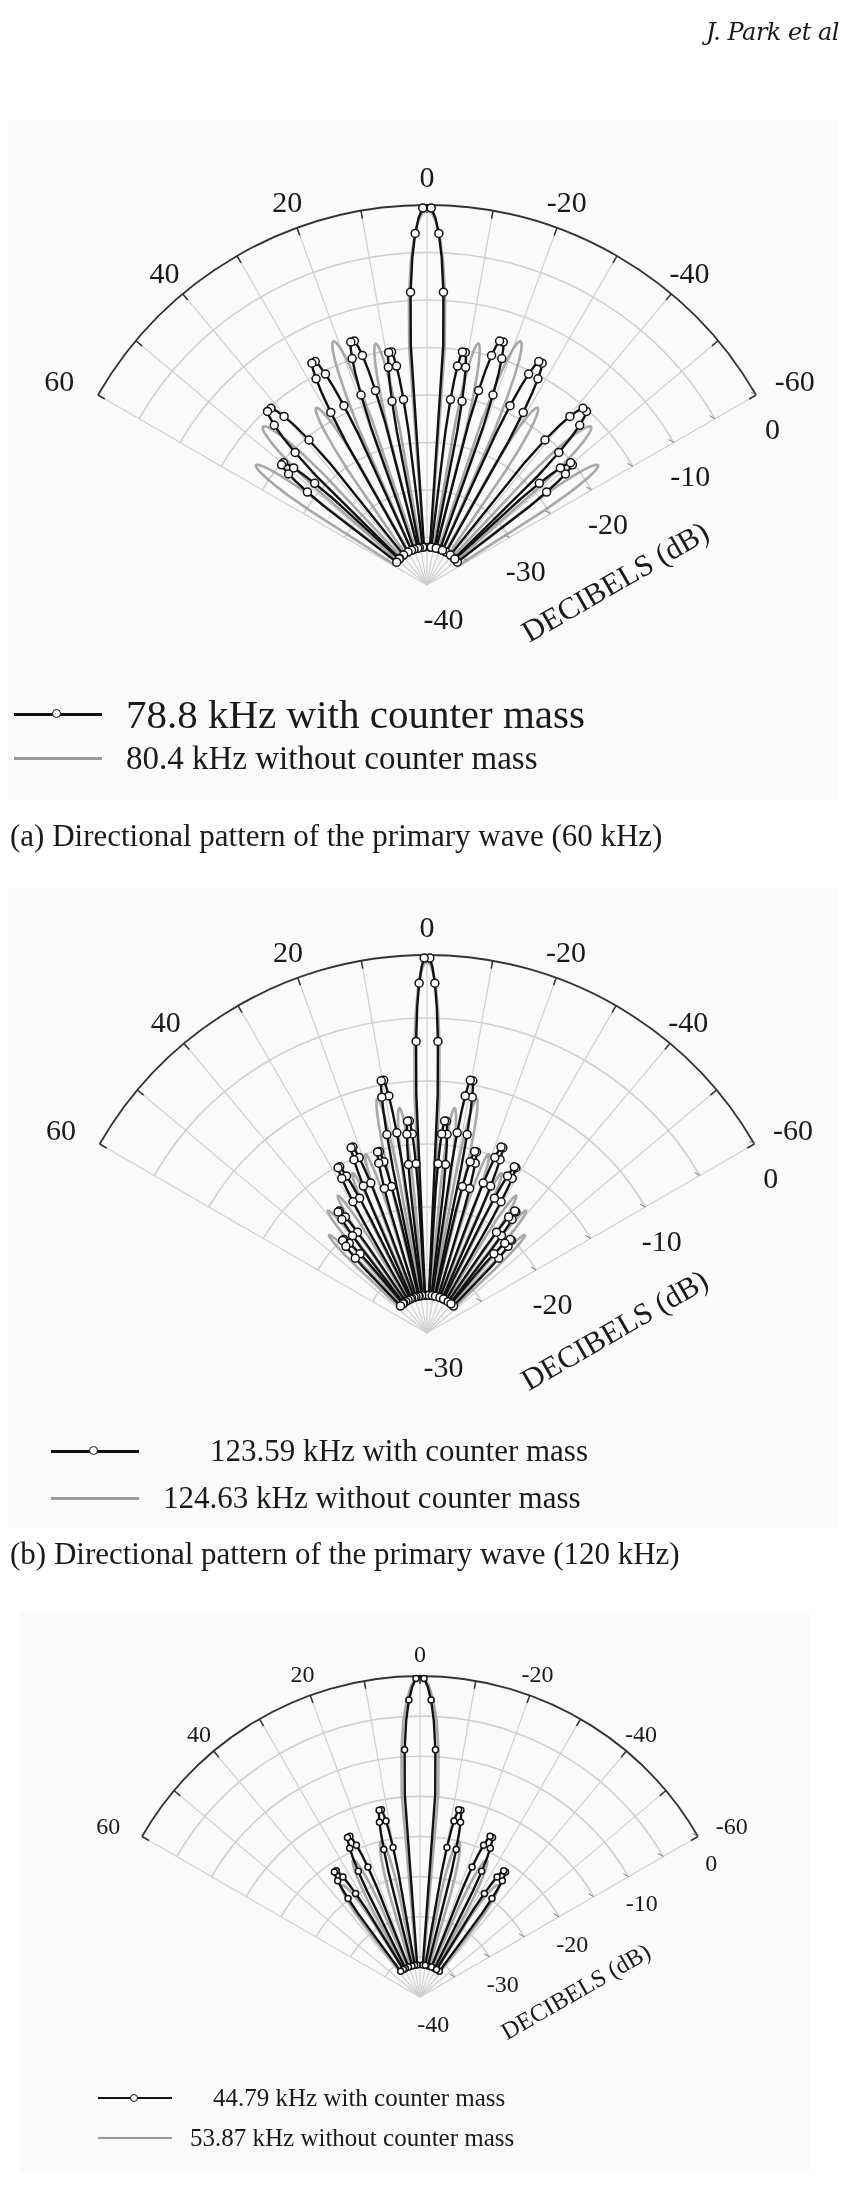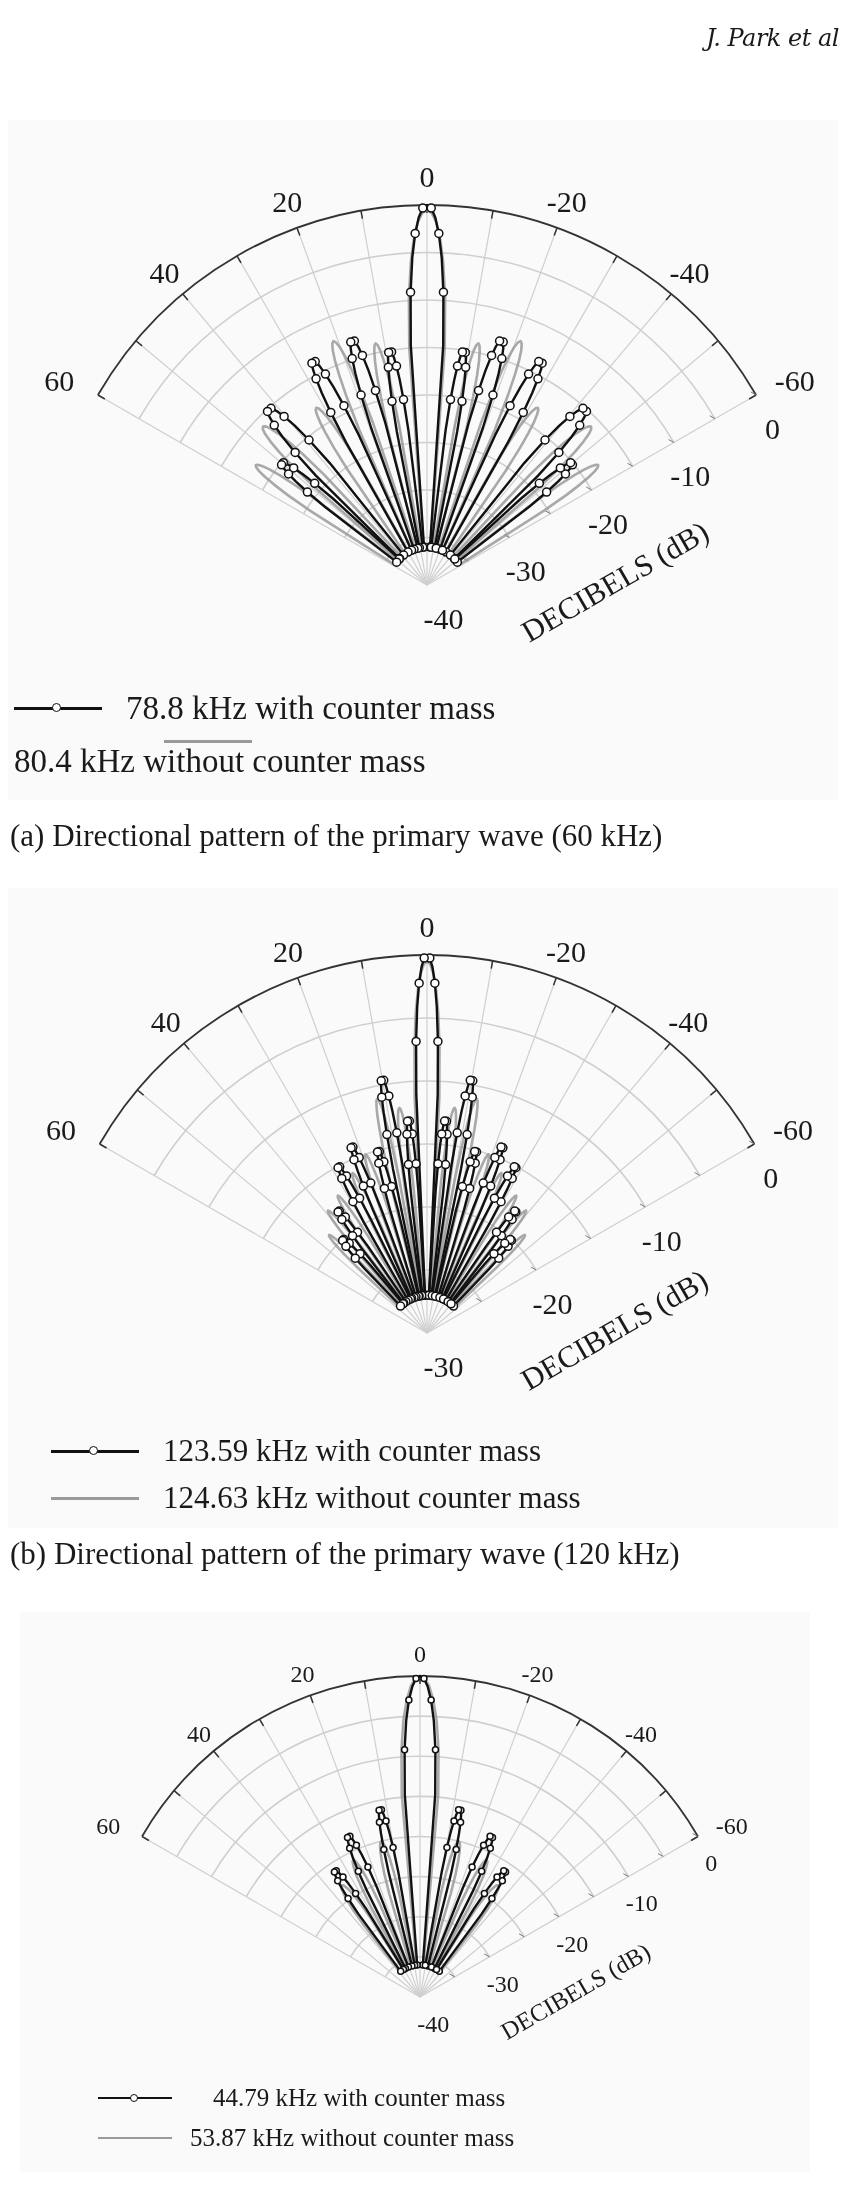--- a/index.html
+++ b/index.html
@@ -1,18 +1,18 @@
 <!DOCTYPE html>
 <html><head>
 <meta charset="utf-8">
 <style>
   html, body { margin: 0; padding: 0; background: #ffffff; }
   body { width: 847px; height: 2185px; position: relative; overflow: hidden;
          font-family: "Liberation Serif", "DejaVu Serif", serif; color: #1a1a1a; }
-  .running-head { position: absolute; left: 706px; top: 24px; font-size: 24px; font-style: italic;
+  .running-head { position: absolute; left: 706px; top: 18px; font-size: 24px; font-style: italic;
                   font-family: "DejaVu Serif", serif; white-space: nowrap; letter-spacing: -0.5px; }
   .panel { position: absolute; left: 8px; width: 830px; background: #fafafa; }
   .panel svg { position: absolute; left: 0; top: 0; }
   .legend-row { position: absolute; display: flex; align-items: center; white-space: nowrap; }
   .legend-swatch { position: relative; display: inline-block; }
   .legend-label { display: inline-block; }
   .caption { position: absolute; left: 10px; width: 830px; white-space: nowrap; font-size: 31px; }
 </style>
 </head>
 <body>
@@ -186,27 +186,27 @@
         <circle cx="449.348406205737" cy="442.1308355895021" r="4" fill="#fff" stroke="#111111" stroke-width="1.5"></circle>
         <circle cx="538.6010459223951" cy="372.0367200328212" r="4" fill="#fff" stroke="#111111" stroke-width="1.5"></circle>
         <circle cx="557.4633845547007" cy="354.01321780827374" r="4" fill="#fff" stroke="#111111" stroke-width="1.5"></circle>
         <circle cx="564.4212347633613" cy="344.81918712312034" r="4" fill="#fff" stroke="#111111" stroke-width="1.5"></circle>
         <circle cx="562.6071286951931" cy="342.6572196990338" r="4" fill="#fff" stroke="#111111" stroke-width="1.5"></circle>
         <circle cx="552.3445579858085" cy="347.91283785492965" r="4" fill="#fff" stroke="#111111" stroke-width="1.5"></circle>
         <circle cx="531.319462528605" cy="363.3588668634974" r="4" fill="#fff" stroke="#111111" stroke-width="1.5"></circle>
         <circle cx="446.7916758490912" cy="439.0838430016748" r="4" fill="#fff" stroke="#111111" stroke-width="1.5"></circle>
       </g>
     </svg>
-  <div class="legend-row" style="left:6px;top:570px;font-size:33px;">
+  <div class="legend-row" style="left:6px;top:570px;font-size:41px;">
     <span class="legend-swatch" style="width:88px;height:3px;background:#111;margin-right:24px;">
       <span style="position:absolute;left:38px;top:-4px;width:7px;height:7px;border:1.5px solid #111;border-radius:50%;background:#fff;"></span>
     </span>
     <span class="legend-label">78.8 kHz with counter mass</span>
   </div>
-  <div class="legend-row" style="left:6px;top:620px;font-size:33px;flex-direction:column;">
+  <div class="legend-row" style="left:6px;top:620px;font-size:33px;">
     <span class="legend-swatch" style="width:88px;height:3px;background:#9a9a9a;margin-right:24px;"></span>
     <span class="legend-label">80.4 kHz without counter mass</span>
   </div>
 </div>
 <div class="caption" style="top:818px;">(a) Directional pattern of the primary wave (60 kHz)</div>
 
 <div class="panel" id="panel-1" style="top:888px;height:640px;">
   <svg id="chart-1" width="830" height="640">
       <g>
         <path d="M364.44039956158036,413.5 A63,63 0 0 1 473.55960043841964,413.5" fill="none" stroke="#cfcfcf" stroke-width="1.6"></path>
@@ -408,21 +408,21 @@
         <circle cx="445.49450098027694" cy="418.03899992936294" r="4" fill="#fff" stroke="#111111" stroke-width="1.5"></circle>
         <circle cx="490.7213016923308" cy="370.1723803437617" r="4" fill="#fff" stroke="#111111" stroke-width="1.5"></circle>
         <circle cx="500.07532015558996" cy="358.27437931033" r="4" fill="#fff" stroke="#111111" stroke-width="1.5"></circle>
         <circle cx="503.36670482019264" cy="352.46776379631774" r="4" fill="#fff" stroke="#111111" stroke-width="1.5"></circle>
         <circle cx="502.2066129261404" cy="351.4232123631559" r="4" fill="#fff" stroke="#111111" stroke-width="1.5"></circle>
         <circle cx="496.7758500404837" cy="355.30352307464847" r="4" fill="#fff" stroke="#111111" stroke-width="1.5"></circle>
         <circle cx="485.92078867696335" cy="365.8499790100203" r="4" fill="#fff" stroke="#111111" stroke-width="1.5"></circle>
         <circle cx="443.0438754187624" cy="415.83244676271556" r="4" fill="#fff" stroke="#111111" stroke-width="1.5"></circle>
       </g>
     </svg>
-  <div class="legend-row" style="left:43px;top:545px;font-size:31px;">
+  <div class="legend-row" style="left:43px;top:545px;font-size:31px;gap:47px;">
     <span class="legend-swatch" style="width:88px;height:3px;background:#111;margin-right:24px;">
       <span style="position:absolute;left:38px;top:-4px;width:7px;height:7px;border:1.5px solid #111;border-radius:50%;background:#fff;"></span>
     </span>
     <span class="legend-label">123.59 kHz with counter mass</span>
   </div>
   <div class="legend-row" style="left:43px;top:592px;font-size:31px;">
     <span class="legend-swatch" style="width:88px;height:3px;background:#9a9a9a;margin-right:24px;"></span>
     <span class="legend-label">124.63 kHz without counter mass</span>
   </div>
 </div>

